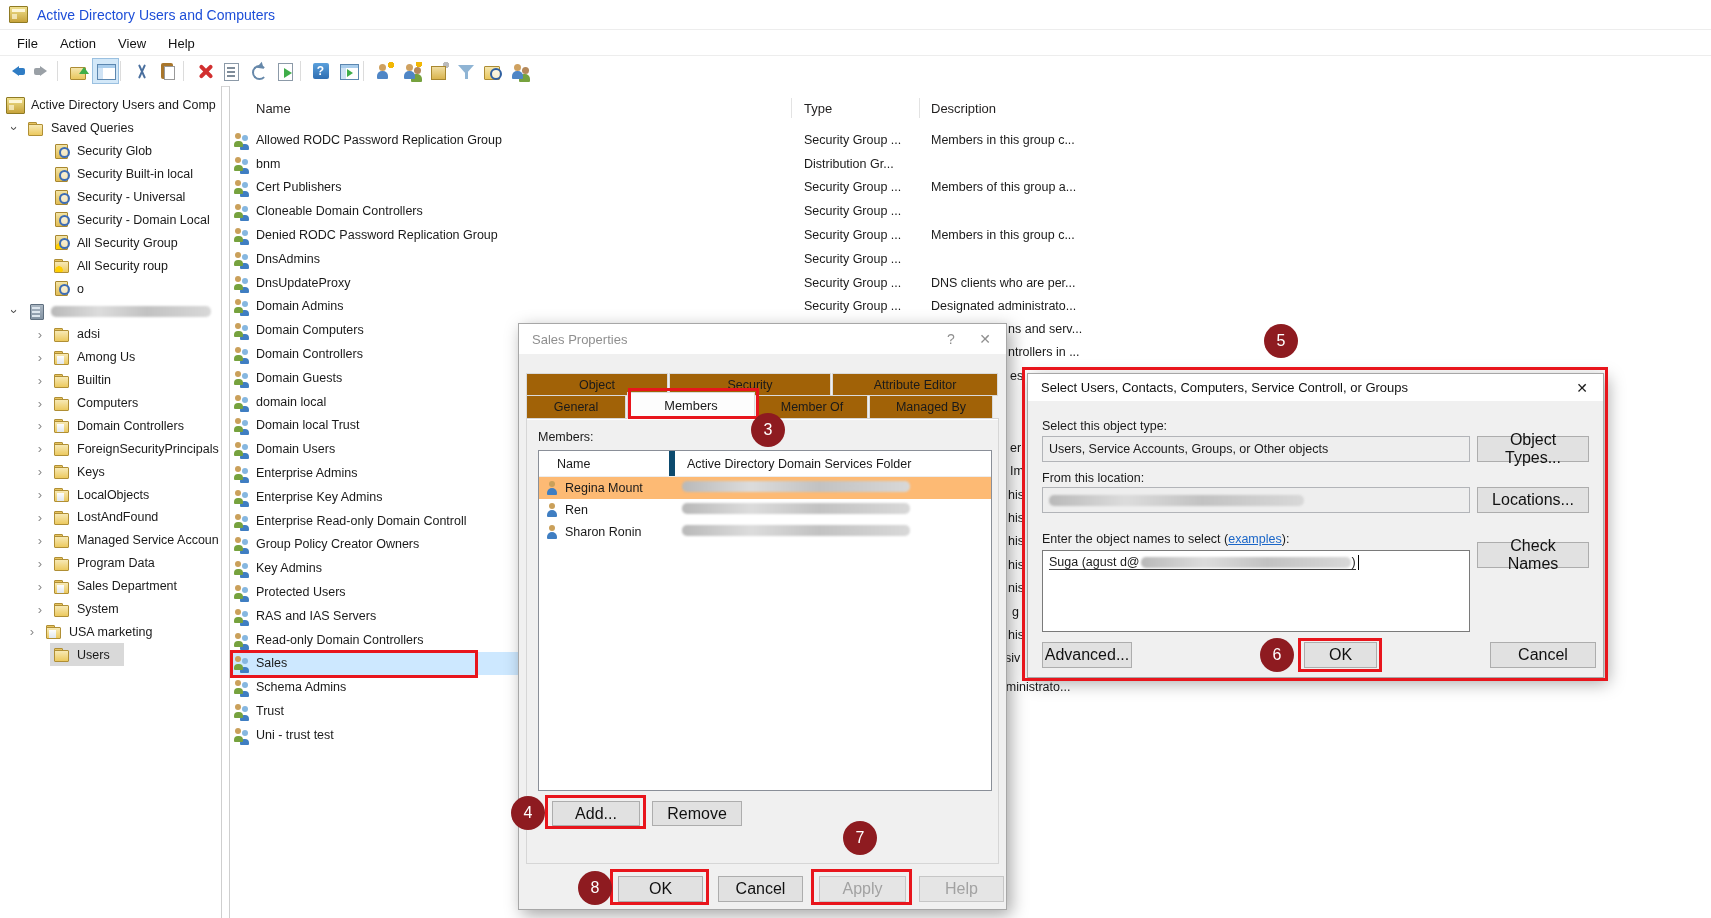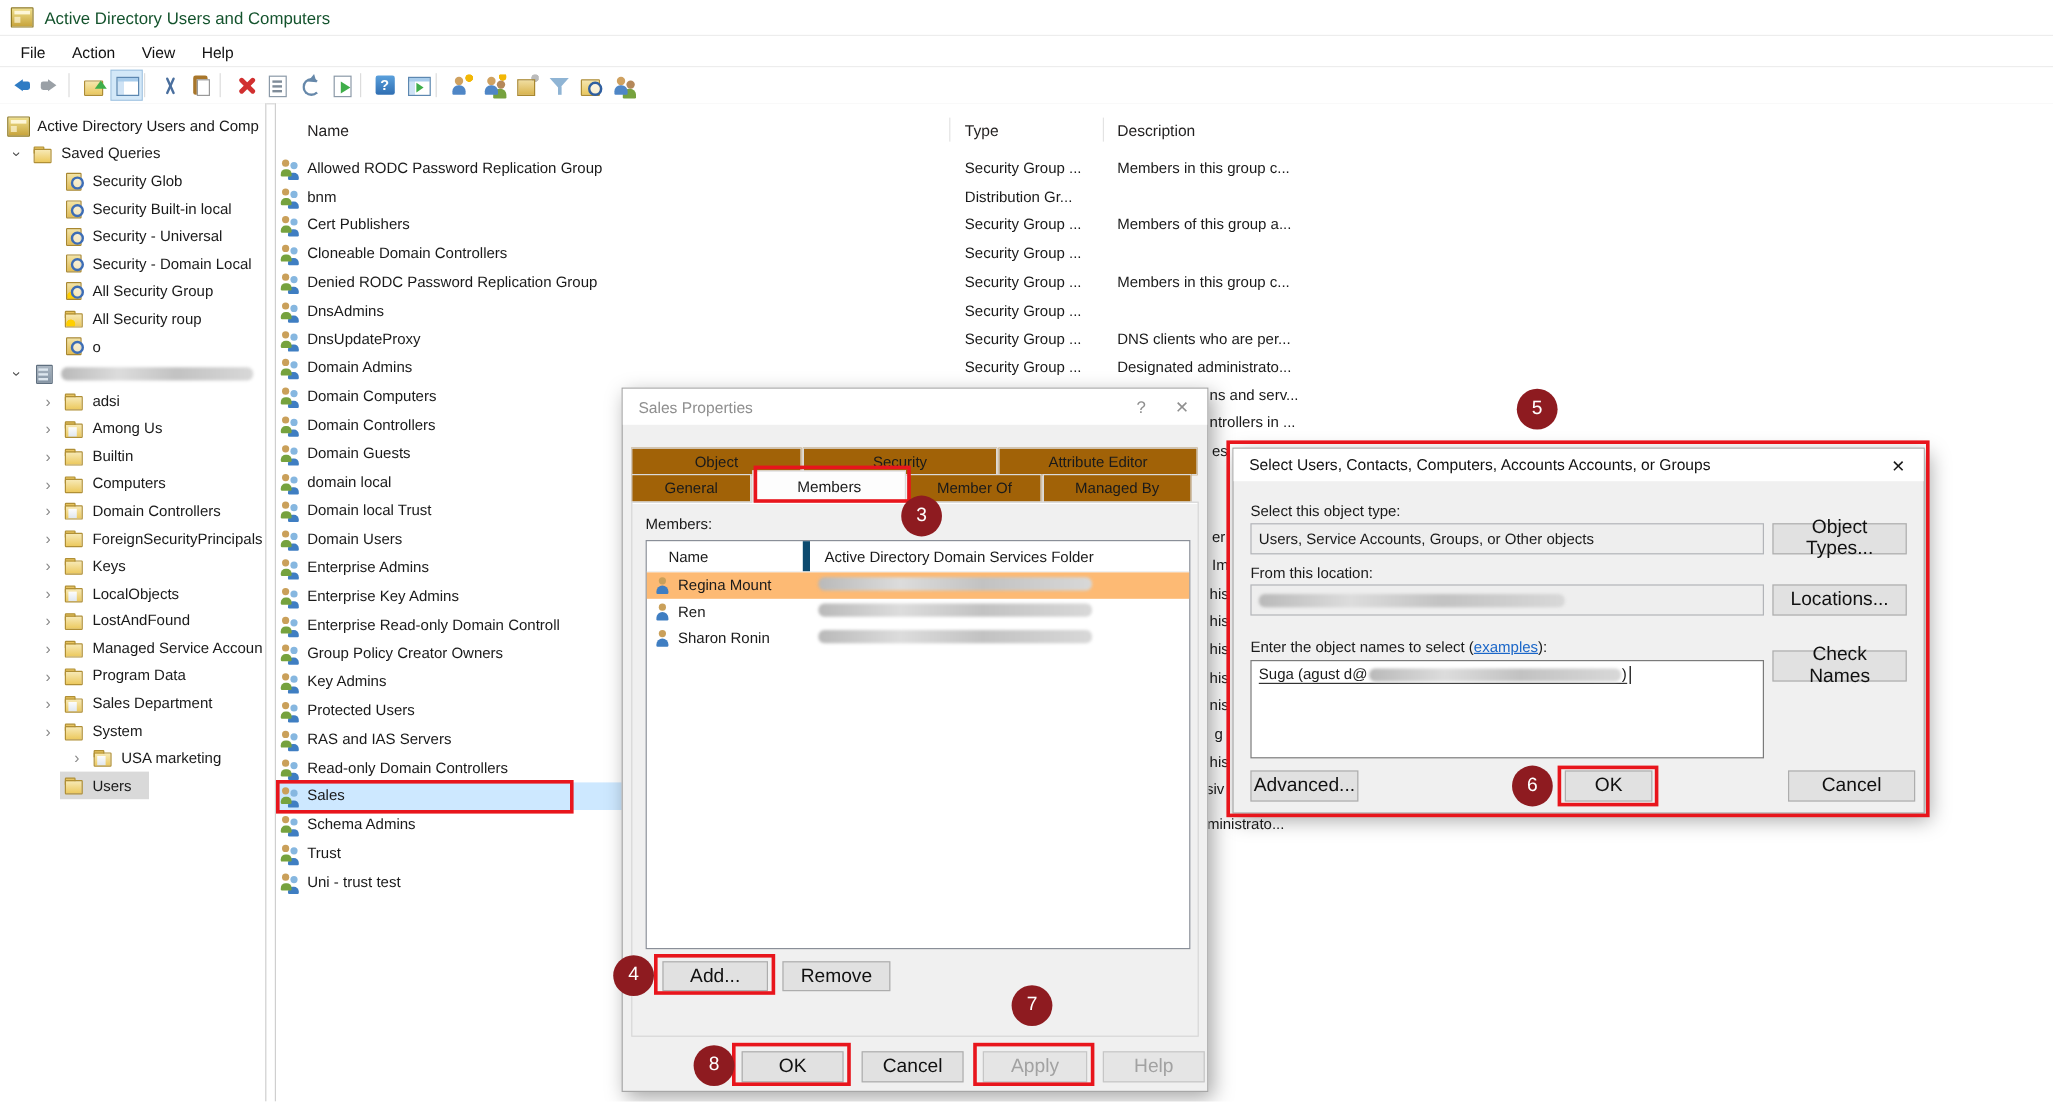--- a/index.html
+++ b/index.html
@@ -1,20 +1,20 @@
 <!DOCTYPE html>
 <html><head>
 <meta charset="utf-8">
 <style>
   html,body{margin:0;padding:0}
   body{width:1711px;height:918px;position:relative;overflow:hidden;background:#fff;
        font-family:"Liberation Sans",sans-serif;color:#1a1a1a;-webkit-font-smoothing:antialiased}
   
   #titlebar{position:absolute;left:0;top:0;right:0;height:29px;background:#fff;display:flex;align-items:center;padding-left:9px;gap:9px}
-  #titlebar .title{font-size:14px;color:#14532d}
+  #titlebar .title{font-size:14px;color:#1d4ed8}
   #menubar{position:absolute;left:0;top:29px;right:0;height:26px;background:#fff;border-top:1px solid #ededed;display:flex;align-items:center;padding-left:6px}
   .menu-item{font-size:13px;padding:3px 11px;color:#111}
   #toolbar{position:absolute;left:0;top:55px;right:0;height:30px;background:#fff;border-top:1px solid #ededed;border-bottom:1px solid #d8d8d8;display:flex;align-items:center;padding-left:3px;gap:2px}
   .tbi{width:25px;height:24px;position:relative;display:flex;align-items:center;justify-content:center;flex:none}
   .tbi.active{background:#d3e8f8;outline:1px solid #9ac0e0}
   .tbi.sep{width:7px;height:24px;outline:none;background:transparent}
   .tbi.sep::before{content:'';width:1px;height:20px;background:#dcdcdc;margin:auto}
   .tico{width:20px;height:19px;position:relative;display:block}
   
   .t-back::before{content:'';position:absolute;left:1px;top:4px;border:5px solid transparent;border-right:7px solid #2f7cc4}
@@ -370,21 +370,21 @@
 
     </div>
 
     <div class="trow" style="padding-left: 32px;">
       <span class="chev closed"></span>
       <span class="ico ico-folder"></span>
       <span class="lbl-t">System</span>
 
     </div>
 
-    <div class="trow" style="padding-left: 24px; margin-left: 32px;">
+    <div class="trow" style="padding-left: 24px;">
       <span class="chev closed"></span>
       <span class="ico ico-folder-badge"></span>
       <span class="lbl-t">USA marketing</span>
 
     </div>
 
     <div class="trow selected" style="padding-left: 32px; align-items: center;">
       <span class="chev"></span>
       <span class="ico ico-folder"></span>
       <span class="lbl-t">Users</span>
@@ -659,21 +659,21 @@
   <button class="btn" style="left:33px;top:477px;width:88px;height:25px">Add...</button>
   <button class="btn" style="left:133px;top:477px;width:90px;height:25px">Remove</button>
   <button class="btn" style="left:99px;top:552px;width:85px;height:26px">OK</button>
   <button class="btn" style="left:199px;top:552px;width:85px;height:26px">Cancel</button>
   <button class="btn disabled" style="left:300px;top:552px;width:87px;height:26px">Apply</button>
   <button class="btn disabled" style="left:400px;top:552px;width:85px;height:26px">Help</button>
 </div>
 
 <div id="select-dialog" class="dialog">
   <div class="dtitle">
-    <span class="t">Select Users, Contacts, Computers, Accounts Accounts, or Groups</span>
+    <span class="t">Select Users, Contacts, Computers, Service Controll, or Groups</span>
     <span class="sysbtn">✕</span>
   </div>
   <span class="lbl" style="left:14px;top:45px">Select this object type:</span>
   <div class="field" style="left:14px;top:62px;width:428px;height:26px">
     <span>Users, Service Accounts, Groups, or Other objects</span>
   </div>
   <button class="btn" style="left:449px;top:62px;width:112px;height:26px">Object Types...</button>
   <span class="lbl" style="left:14px;top:97px">From this location:</span>
   <div class="field" style="left:14px;top:113px;width:428px;height:26px">
     <span class="blurbar" style="display:inline-block;width:255px"></span>

